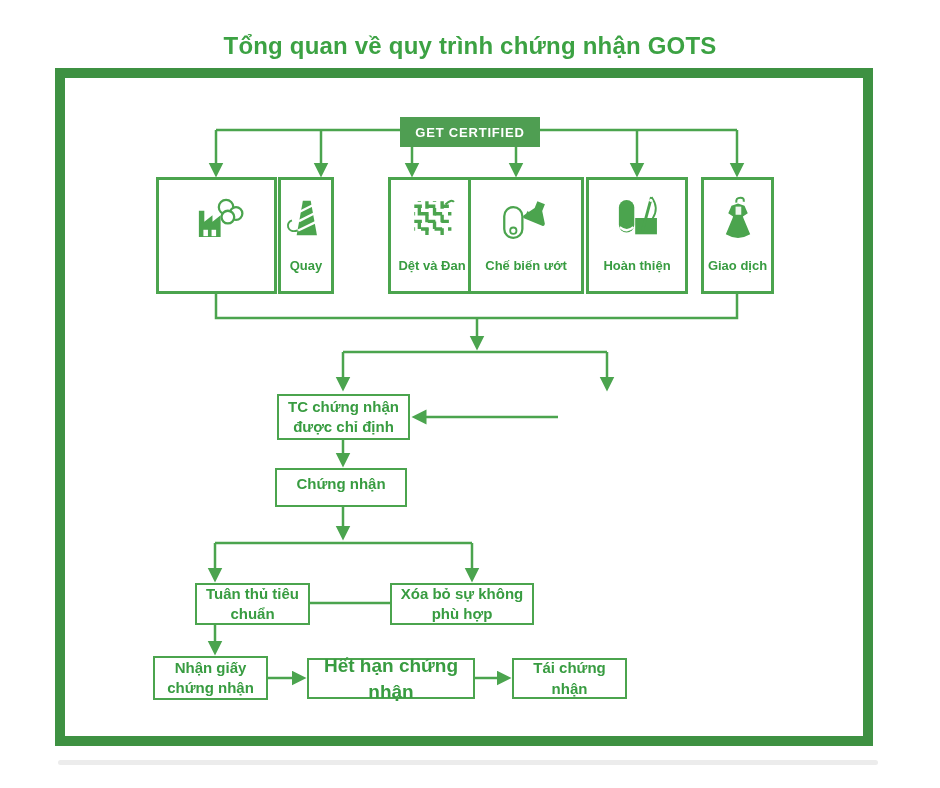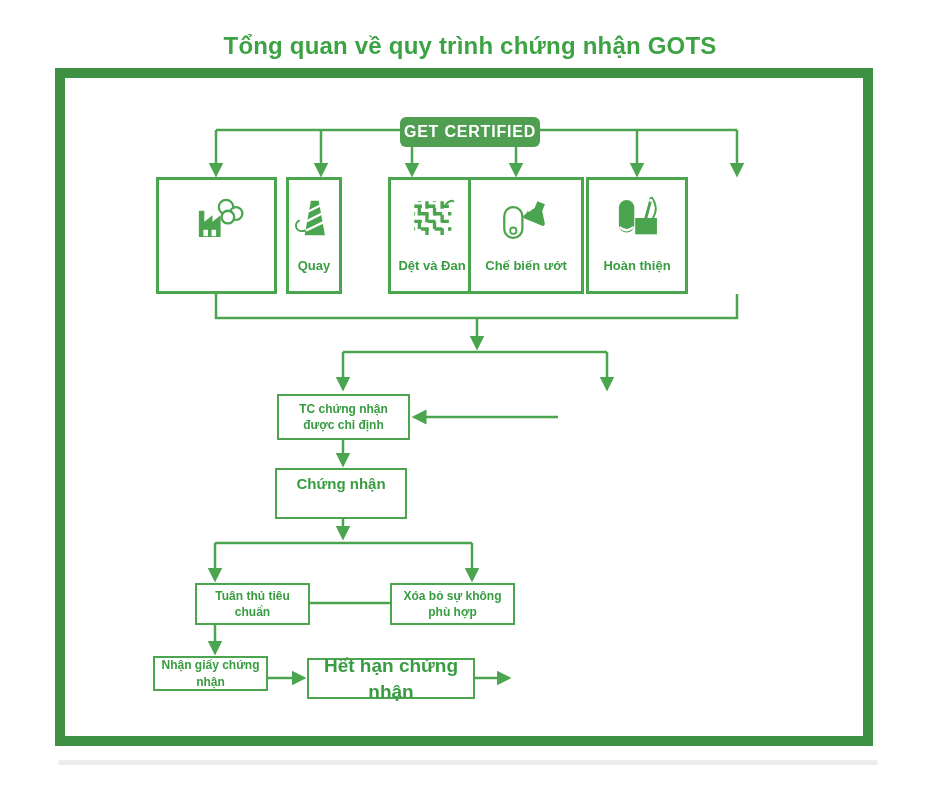--- a/index.html
+++ b/index.html
@@ -19,50 +19,50 @@
     font-size:24px;font-weight:bold;color:var(--title);letter-spacing:.2px;
   }
   .frame{
     position:absolute;left:55px;top:68px;width:818px;height:678px;
     border:10px solid var(--frame);box-sizing:border-box;background:transparent;
   }
   .connector-layer{position:absolute;left:0;top:0;width:940px;height:788px;z-index:1;}
   .badge{
     position:absolute;left:400px;top:117px;width:140px;height:30px;z-index:2;
     background:var(--badge);color:#fff;display:flex;align-items:center;justify-content:center;
-    font-weight:bold;font-size:16px;letter-spacing:.8px;border-radius:6px;
+    font-weight:bold;font-size:13px;letter-spacing:.8px;
   }
   .stage{
     position:absolute;top:177px;height:117px;z-index:2;box-sizing:border-box;
     border:3px solid var(--g);background:#fff;
     display:flex;flex-direction:column;align-items:center;padding-top:12px;
   }
   .stage .ic{flex:0 0 auto;color:var(--g);}
   .stage .lbl{
     flex:1;display:flex;align-items:center;justify-content:center;text-align:center;
     font-weight:bold;color:var(--tg);font-size:13px;line-height:1.3;padding:0 3px 6px;
   }
   #s1{left:156px;width:121px}
-  #s2{left:286px;width:56px}
+  #s2{left:278px;width:56px}
   #s3{left:388px;width:88px}
   #s4{left:468px;width:116px}
   #s5{left:586px;width:102px}
   #s6{left:701px;width:73px}
   .node{
     position:absolute;z-index:2;box-sizing:border-box;background:#fff;
-    border:2.5px solid var(--g);color:var(--tg);font-weight:bold;font-size:12px;
+    border:2.5px solid var(--g);color:var(--tg);font-weight:bold;font-size:15px;
     display:flex;align-items:center;justify-content:center;text-align:center;
     line-height:1.35;padding:2px 4px;
   }
   #n-certifier{left:277px;top:394px;width:133px;height:46px;}
   #n-assessment{left:558px;top:394px;width:110px;height:46px;font-size:13px;}
-  #n-cert{left:275px;top:468px;width:132px;height:51px;align-items:flex-start;padding-top:4px;font-size:15px;}
+  #n-cert{left:275px;top:468px;width:132px;height:39px;align-items:flex-start;padding-top:4px;font-size:15px;}
   #n-comply{left:158px;top:583px;width:115px;height:42px;margin-left:37px;}
-  #n-noncon{left:390px;top:583px;width:125px;height:42px;}
-  #n-receive{left:153px;top:656px;width:115px;height:35px;}
+  #n-noncon{left:390px;top:583px;width:144px;height:42px;}
+  #n-receive{left:153px;top:656px;width:115px;height:44px;}
   #n-expire{left:307px;top:658px;width:168px;height:41px;font-size:19px;}
   #n-recert{left:512px;top:658px;width:115px;height:41px;font-size:15px;}
   .footer-bar{
     position:absolute;left:58px;top:760px;width:820px;height:5px;border-radius:3px;
     background:#ececec;z-index:0;
   }
 </style>
 </head>
 <body>
 
@@ -189,21 +189,32 @@
         <rect x="12" y="8" width="17" height="36" rx="8.5" fill="currentColor"></rect>
         <path d="M13 38 q8 7 15 0" stroke="#fff" stroke-width="2.5" fill="none"></path>
         <path d="M48 5 q9 12 1 24" stroke="currentColor" stroke-width="2" fill="none"></path>
         <line x1="48" y1="5" x2="38" y2="42" stroke="currentColor" stroke-width="3.2"></line>
         <circle cx="47.3" cy="8.5" r="1.8" fill="#fff"></circle>
       </svg>
     </span>
     <div class="lbl">Hoàn thiện</div>
   </div>
 
+  <div class="stage" id="s6">
+    <span class="ic">
+      <svg width="52" height="52" viewBox="0 0 64 56">
+        <path d="M30 9 q-1 -6 5 -6 q5 0 4 5" fill="none" stroke="currentColor" stroke-width="2.5"></path>
+        <path fill="currentColor" d="M24 13 l8 -3 8 3 4 9 -6 4 1 3 8 19 q-15 9 -30 0 l8 -19 1 -3 -6 -4 z"></path>
+        <rect x="29" y="14" width="7" height="10" fill="#fff" opacity="0.9"></rect>
+      </svg>
+    </span>
+    <div class="lbl">Giao dịch</div>
+  </div>
 
   <div class="node" id="n-certifier">TC chứng nhận được chỉ định</div>
   <div class="node" id="n-cert">Chứng nhận</div>
   <div class="node" id="n-comply">Tuân thủ tiêu chuẩn</div>
   <div class="node" id="n-noncon">Xóa bỏ sự không phù hợp</div>
   <div class="node" id="n-receive">Nhận giấy chứng nhận</div>
   <div class="node" id="n-expire">Hết hạn chứng nhận</div>
+  <div class="node" id="n-recert">Tái chứng nhận</div>
 
 </div>
 
 </body></html>

